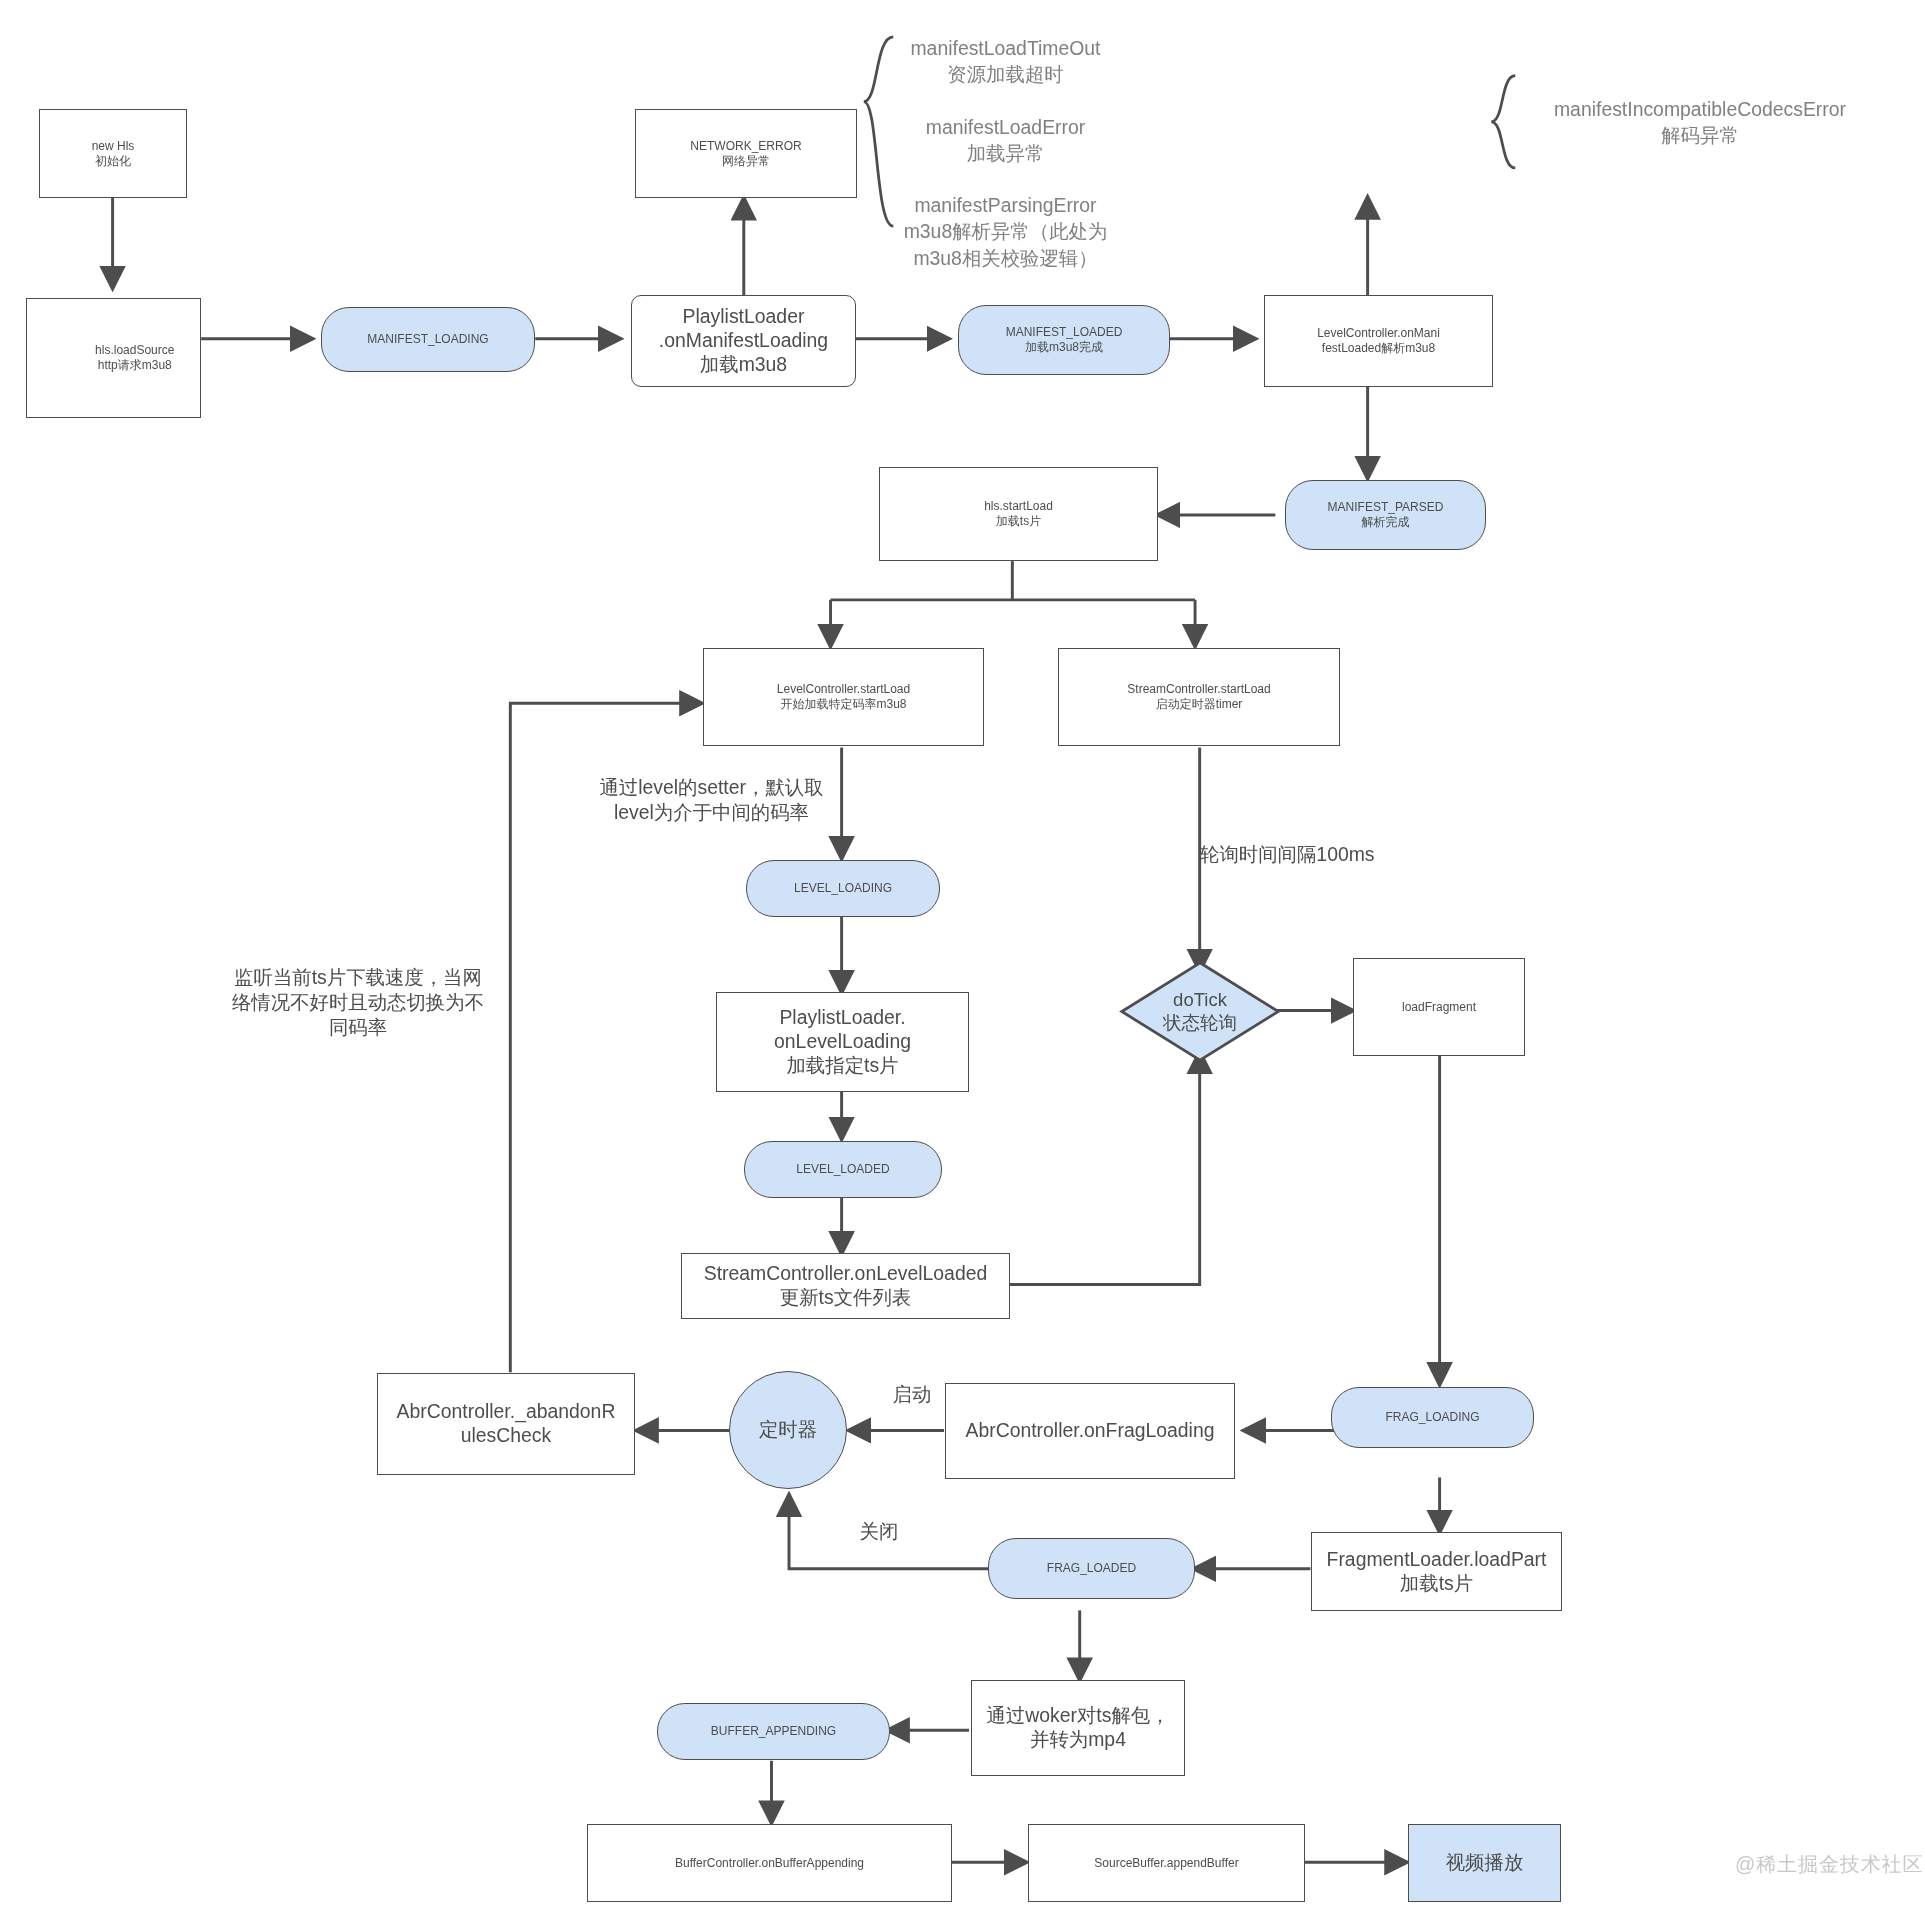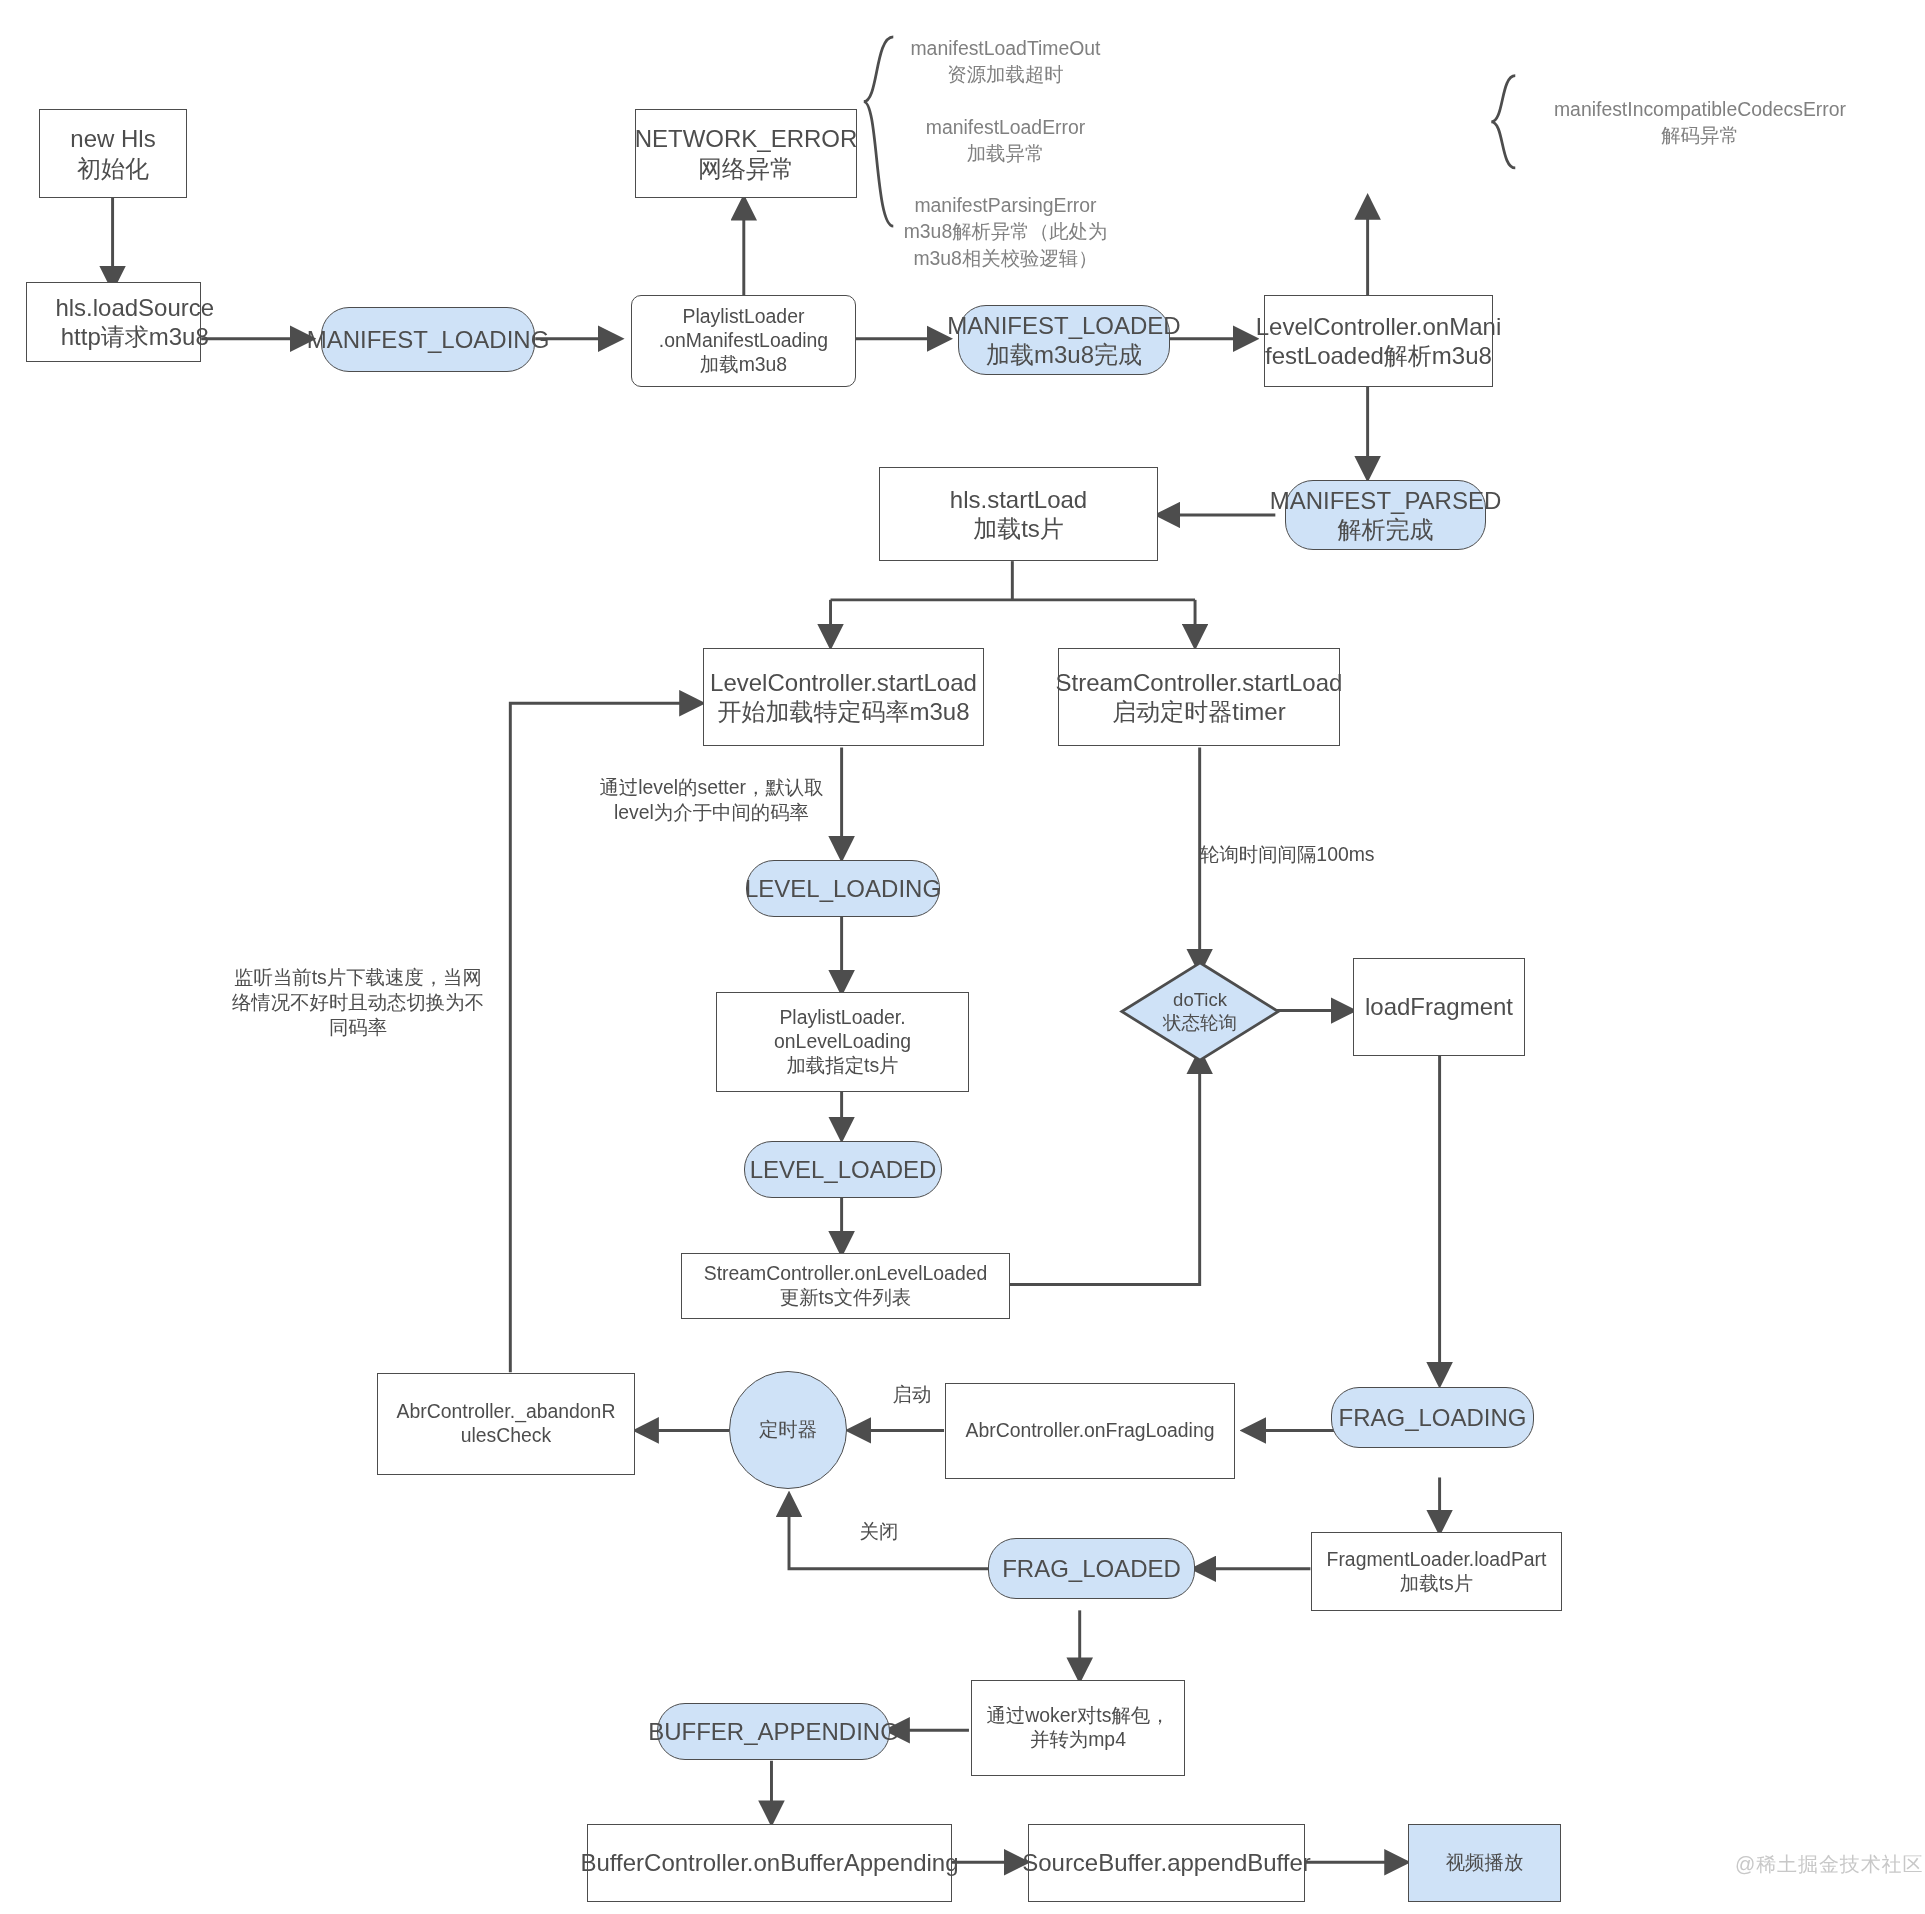--- a/index.html
+++ b/index.html
@@ -80,21 +80,21 @@
     text-align: center;
     white-space: pre-line;
     line-height: 1.35;
   }
   .watermark {
     position: absolute;
     color: #c8c8c8;
     font-size: 20px;
     letter-spacing: 0.9px;
   }
-  .f22 { font-size: 24px; }
+  .f22 { font-size: 12px; }
   .f21 { font-size: 19.4px; }
   .f20 { font-size: 18.5px; }
 </style>
 </head>
 <body>
 
 <div id="canvas">
 
   <svg id="edges" viewBox="0 0 2086 2074">
     <defs>
@@ -172,21 +172,21 @@
       <path d="M 968 40 C 948 40 952 110 936 110 C 952 110 948 245 968 245"></path>
       <path d="M 1642 82 C 1626 82 1630 132 1616 132 C 1630 132 1626 182 1642 182"></path>
     </g>
   </svg>
 
   <div class="node rect f22" style="left:39px; top:109px; width:148px; height:89px;">
     <span>new Hls
 初始化</span>
   </div>
 
-  <div class="node rect f22" style="left:26px; top:282px; width:175px; height:80px;padding-left:48px;">
+  <div class="node rect f22" style="left:26px; top:298px; width:175px; height:120px;padding-left:48px;">
     <span>hls.loadSource
 http请求m3u8</span>
   </div>
 
   <div class="node rounded f22" style="left:321px; top:307px; width:214px; height:65px;">
     <span>MANIFEST_LOADING</span>
   </div>
 
   <div class="node rect f21" style="left:631px; top:295px; width:225px; height:92px;border-radius:10px;">
     <span>PlaylistLoader

